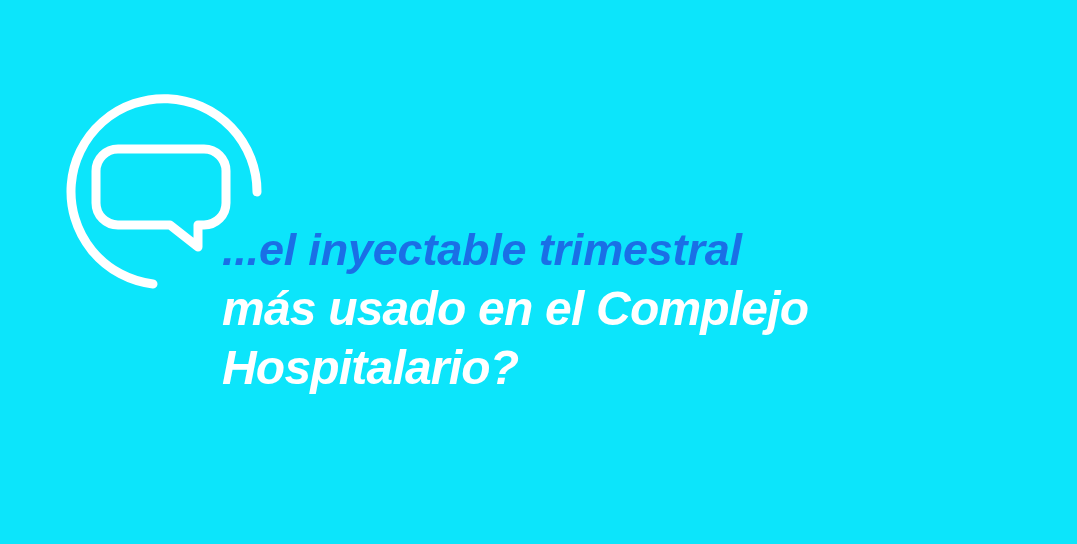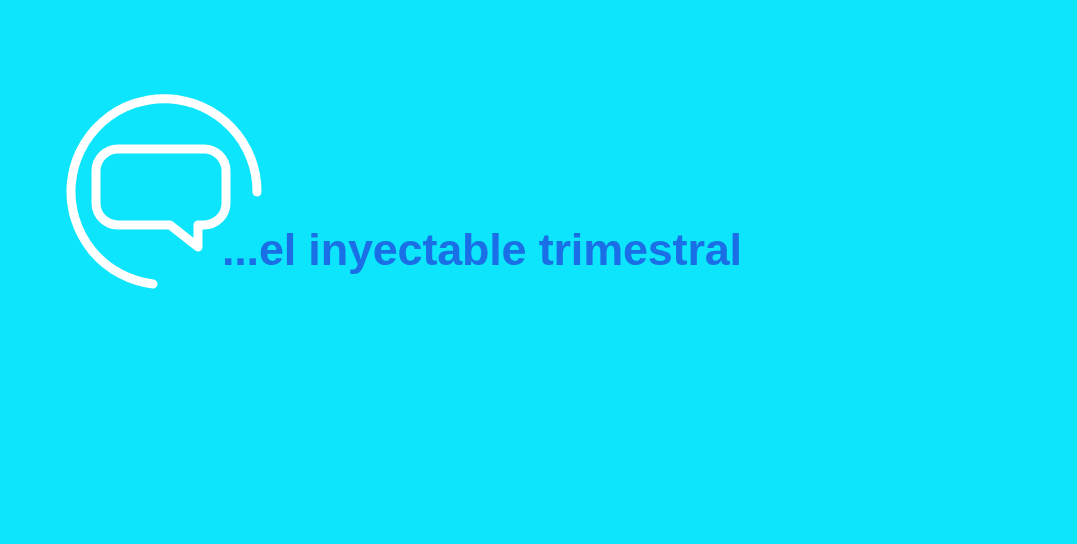--- a/index.html
+++ b/index.html
@@ -14,20 +14,21 @@
     background: #0ce5fb;
     font-family: "Liberation Sans", "DejaVu Sans", sans-serif;
     -webkit-font-smoothing: antialiased;
   }
 
   #slide {
     position: relative;
     width: 1077px;
     height: 402px;
     background: #0ce5fb;
+    font-style: italic;
   }
 
   
   #badge {
     position: absolute;
     left: 56px;
     top: 74px;
     width: 218px;
     height: 222px;
   }
@@ -84,15 +85,17 @@
                h -52
                a 22 22 0 0 1 -22 -22
                v -32
                a 22 22 0 0 1 22 -22
                z" fill="none" stroke="#ffffff" stroke-width="9" stroke-linejoin="round" stroke-linecap="round"></path>
     </svg>
   </div>
 
   <div id="headline">
     <span class="line line--accent">...el inyectable trimestral</span>
+    <span class="line line--body">más usado en el Complejo</span>
+    <span class="line line--body">Hospitalario?</span>
   </div>
 
 </div>
 
 </body></html>

